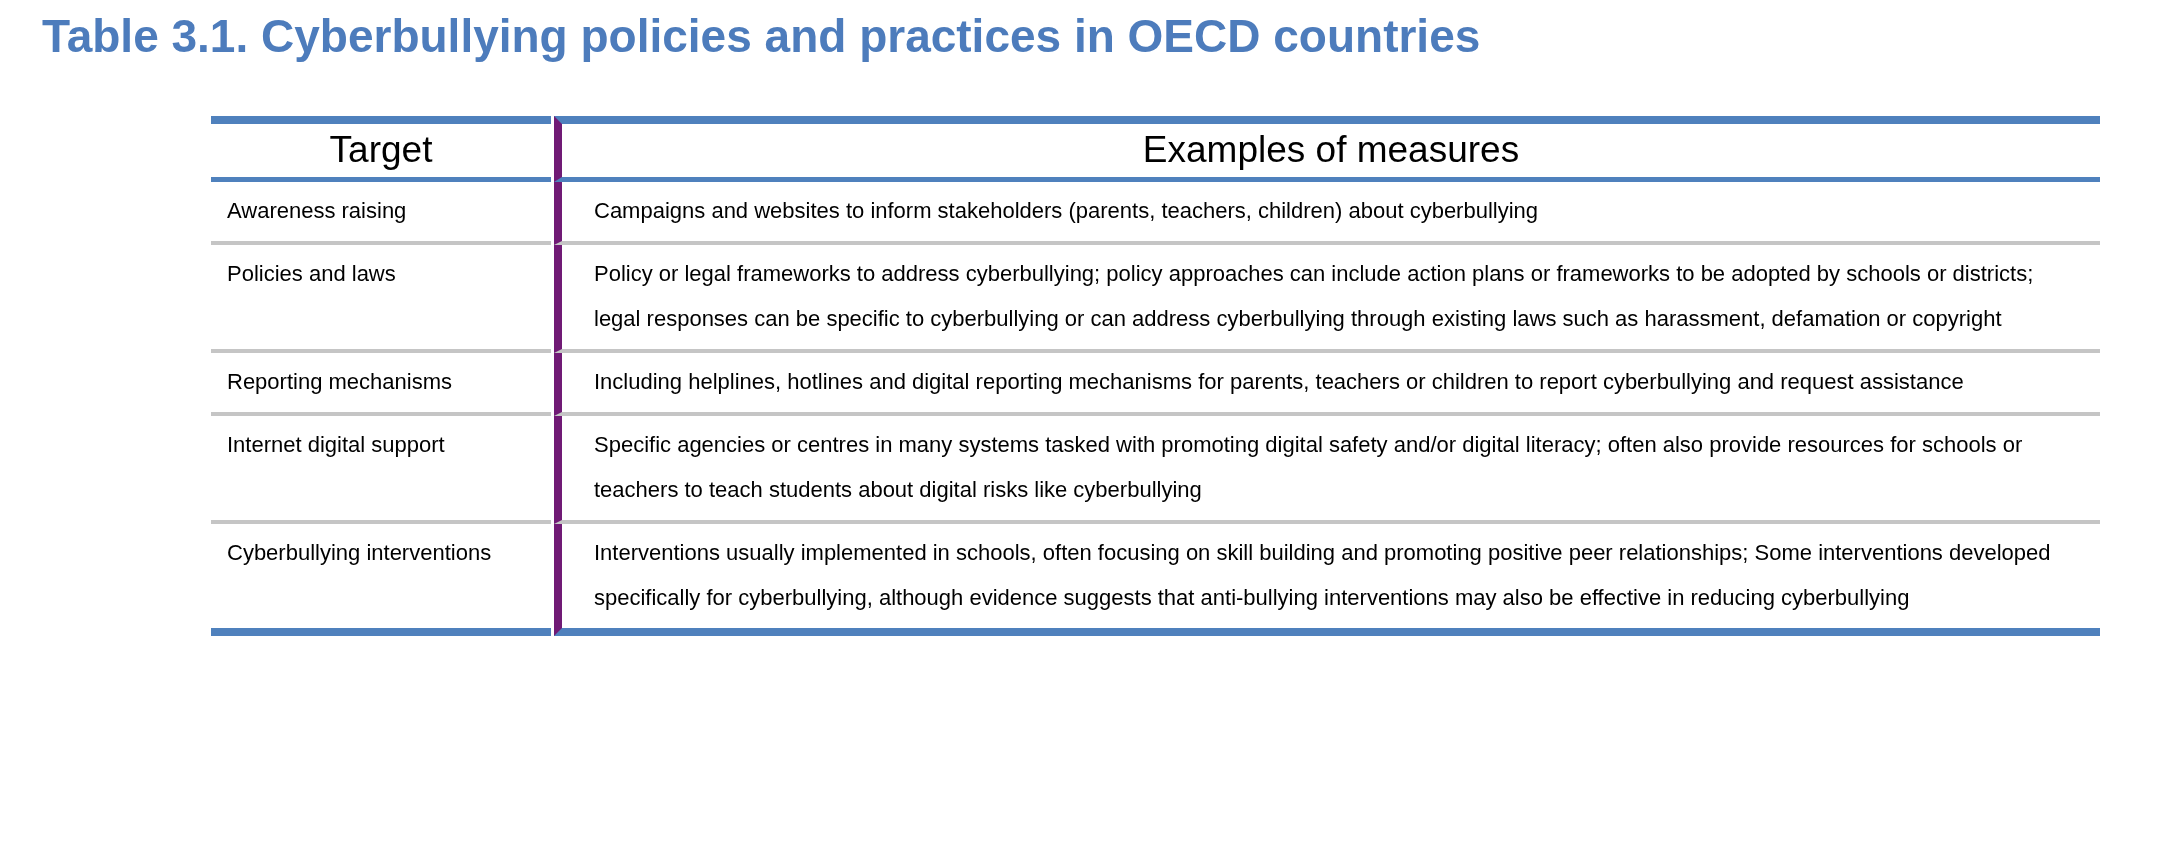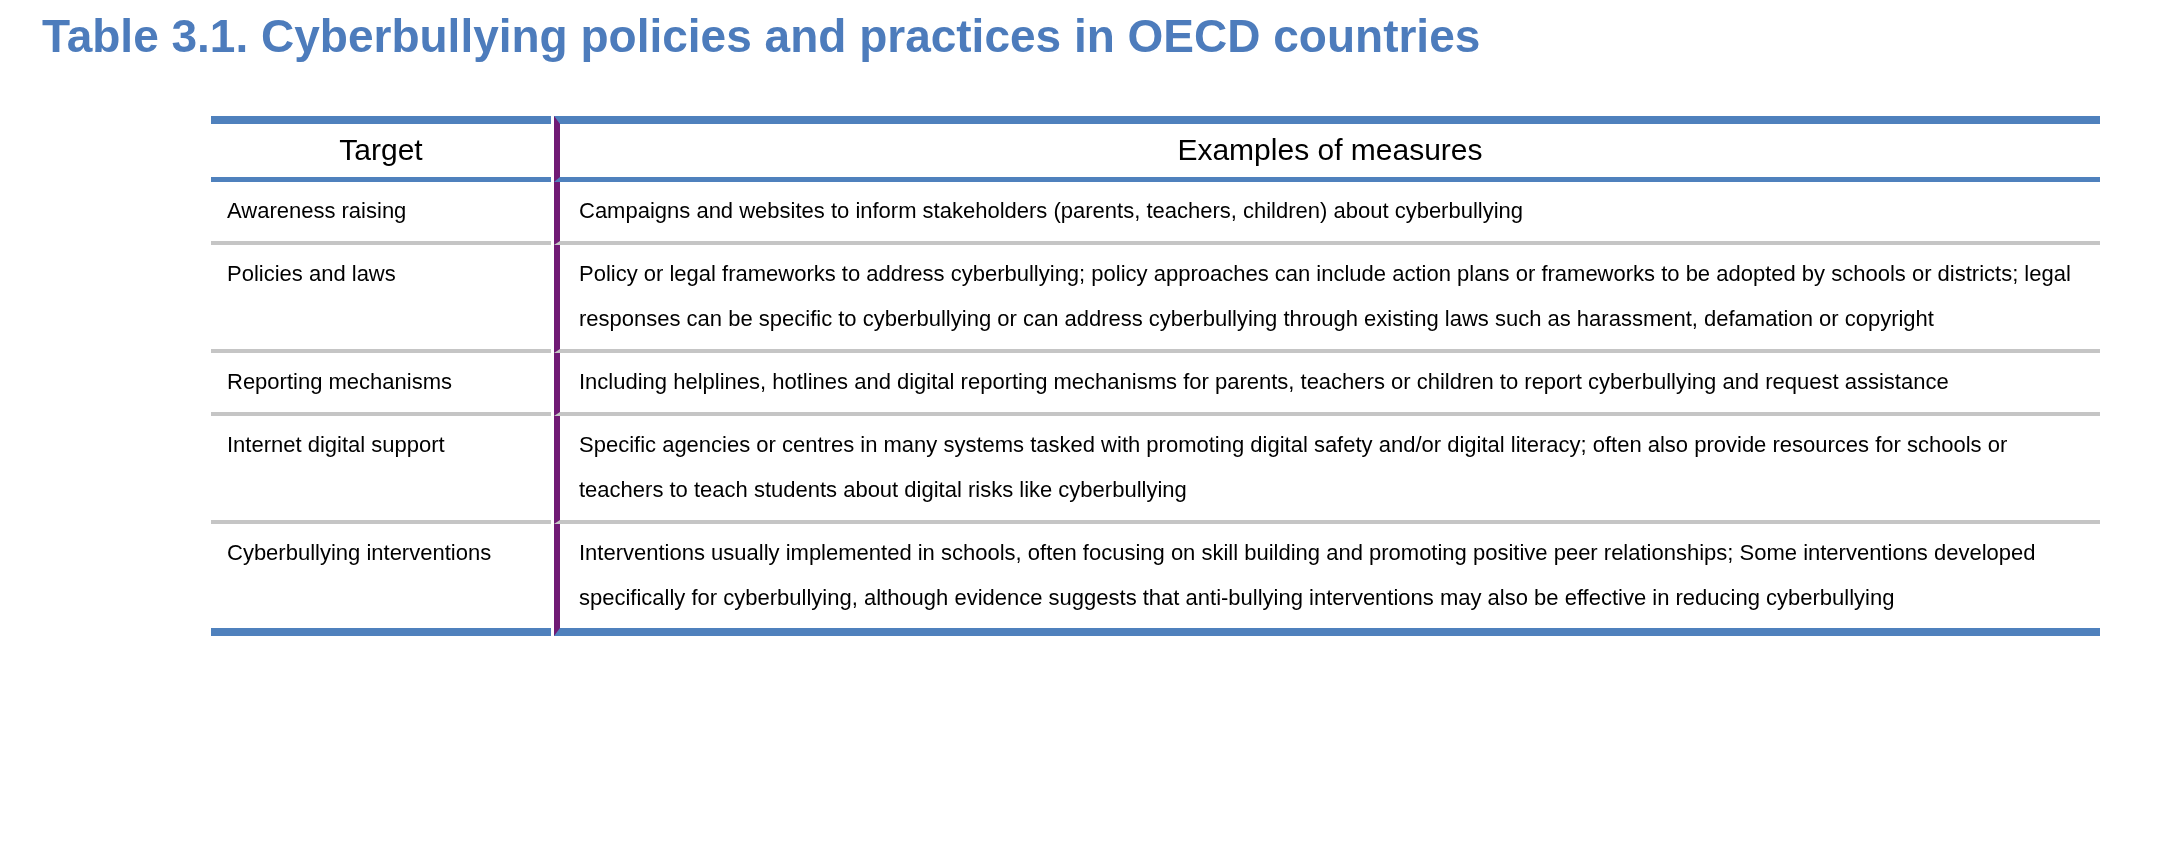--- a/index.html
+++ b/index.html
@@ -27,45 +27,45 @@
   table.oecd {
     border-collapse: separate;
     border-spacing: 3px 0;
     table-layout: fixed;
     width: 1895px;
   }
   col.c-target  { width: 340px; }
   col.c-measures{ width: auto;  }
   th {
     font-weight: normal;
-    font-size: 30px;
+    font-size: 37px;
     line-height: 44px;
     text-align: center;
     vertical-align: middle;
     padding: 4px 0 5px 0;
     border-top: 8px solid #4f81bd;
     border-bottom: 5px solid #4f81bd;
   }
   td {
     font-size: 22px;
     line-height: 45px;
     vertical-align: top;
     border-bottom: 4px solid #c5c5c5;
     padding: 6px 0 8px 0;
   }
   th.measures, td.measures {
-    border-left: 6px solid #701a75;
+    border-left: 8px solid #701a75;
     margin-left: 24px;
   }
   td.target {
     padding-left: 16px;
     padding-right: 44px;
   }
   td.measures {
-    padding-left: 19px;
+    padding-left: 32px;
     padding-right: 24px;
   }
   tr.last td {
     border-bottom: 8px solid #4f81bd;
   }
 </style>
 </head>
 <body>
 
 <div>

